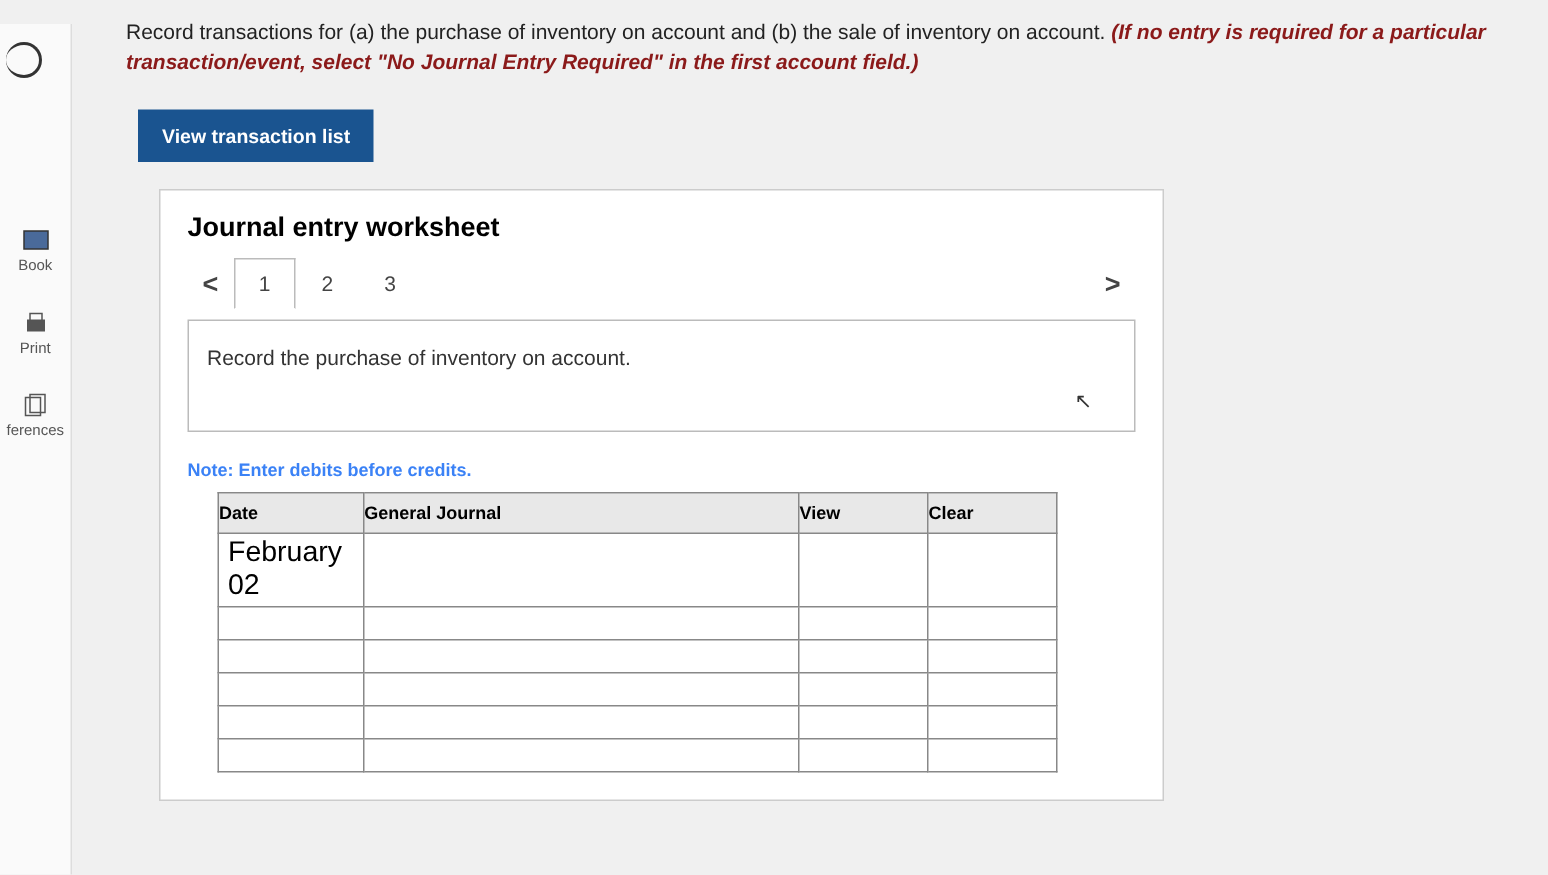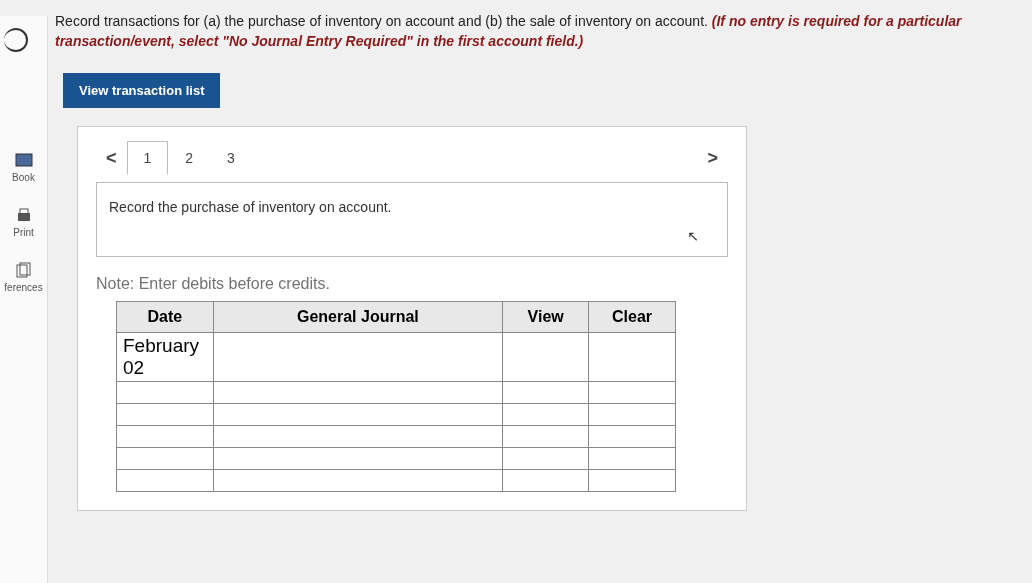--- a/index.html
+++ b/index.html
@@ -37,21 +37,21 @@
   cursor: pointer;
 }
 .rail-icon {
   display: block;
   margin: 0 auto 2px auto;
   width: 20px;
   height: 18px;
 }
 .content {
   position: absolute;
-  left: 47px;
+  left: 76px;
   top: 12px;
   right: 12px;
 }
 .instructions {
   font-size: 14px;
   color: #222;
   line-height: 1.4;
   margin-bottom: 22px;
   padding-left: 8px;
 }
@@ -120,36 +120,37 @@
   margin-top: -1px;
   position: relative;
 }
 .cursor-icon {
   position: absolute;
   right: 28px;
   bottom: 12px;
   font-size: 14px;
 }
 .note {
-  font-size: 16px;
-  color: #737373;
+  font-size: 12px;
+  color: #3b82f6;
   margin-bottom: 8px;
+  font-weight: bold;
 }
 .je-table {
   border-collapse: collapse;
   width: 560px;
   margin-left: 20px;
 }
 .je-table th {
   background: #e8e8e8;
   border: 1px solid #888;
-  padding: 6px 20px;
-  font-size: 16px;
-  font-weight: bold;
-  text-align: center;
+  padding: 6px 0;
+  font-size: 12px;
+  font-weight: bold;
+  text-align: left;
 }
 .je-table td {
   border: 1px solid #888;
   height: 22px;
   padding: 2px 6px;
   font-size: 19px;
   background: #fff;
 }
 .je-table .date-col { width: 90px; }
 .je-table .gj-col { width: 270px; }
@@ -199,20 +200,21 @@
 </div>
 
 <div class="content">
   <p class="instructions">
     <span>Record transactions for (a) the purchase of inventory on account and (b) the sale of inventory on account. </span><span class="bold-red">(If no entry is required for a particular transaction/event, select "No Journal Entry Required" in the first account field.)</span>
   </p>
 
   <button class="view-btn">View transaction list</button>
 
   <div class="worksheet-panel">
+    <div class="ws-title">Journal entry worksheet</div>
 
     <div class="tab-row">
       <span class="nav-arrow">&lt;</span>
       <span class="tab active">1</span>
       <span class="tab">2</span>
       <span class="tab">3</span>
       <span class="spacer"></span>
       <span class="nav-arrow">&gt;</span>
     </div>
 

